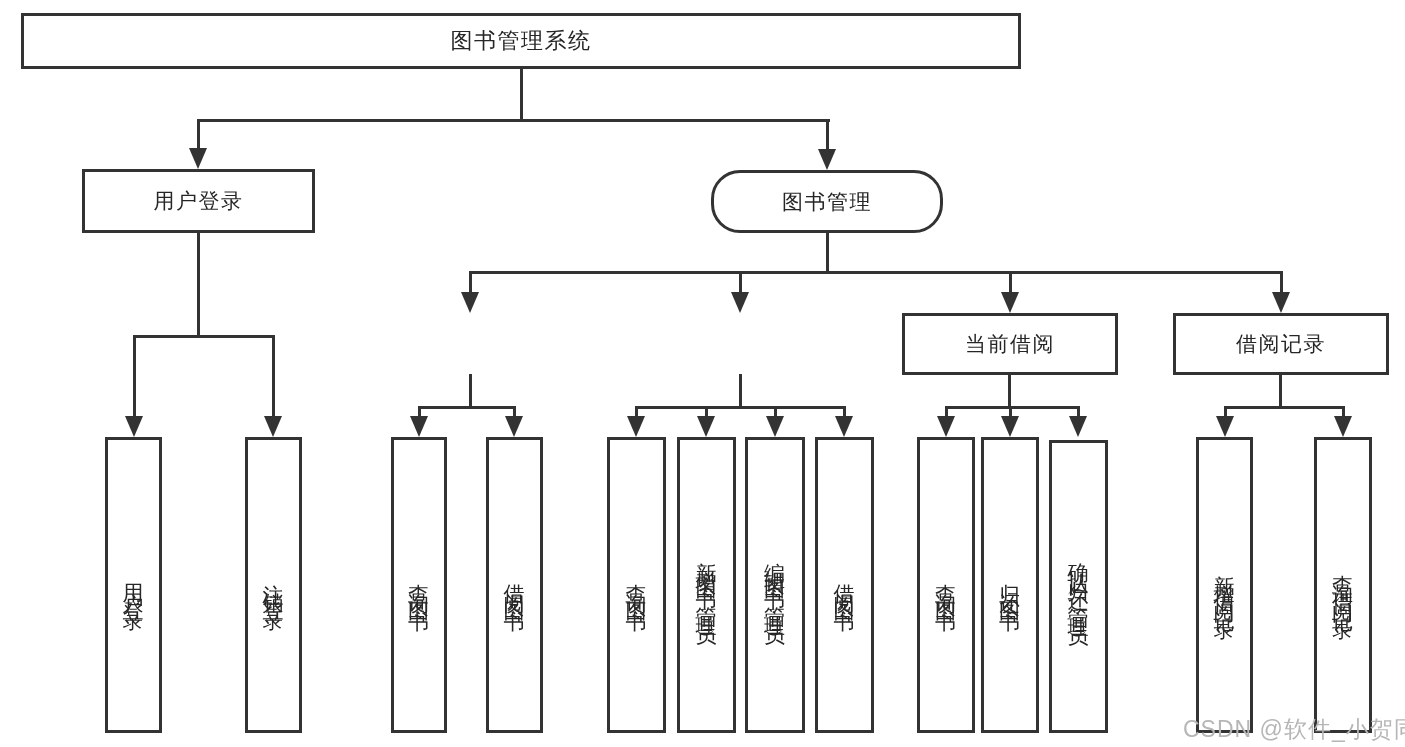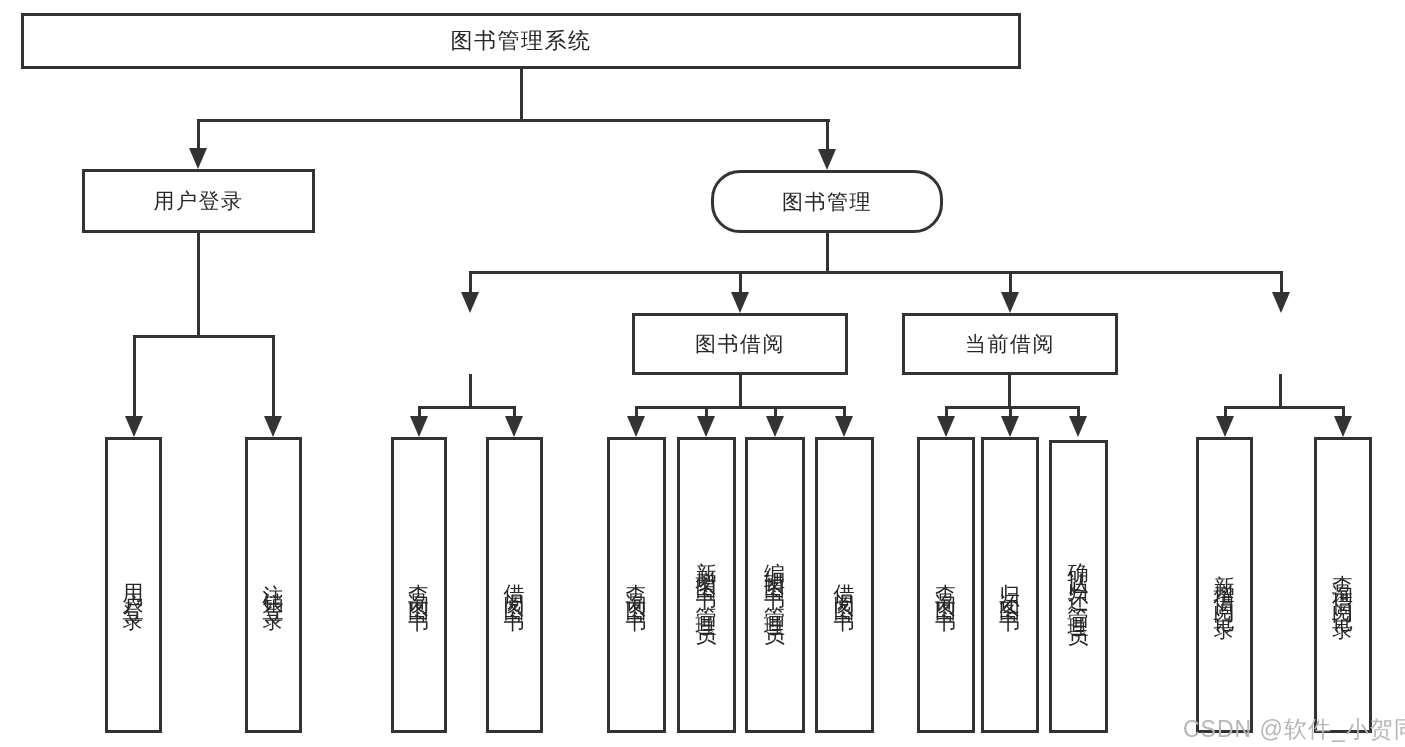--- a/index.html
+++ b/index.html
@@ -67,25 +67,25 @@
   <div class="hline" style="left:469px;top:271px;width:814px;"></div>
   <div class="vline" style="left:469px;top:271px;height:22px;"></div>
   <div class="ahead" style="left:461px;top:292px;"></div>
   <div class="vline" style="left:739px;top:271px;height:22px;"></div>
   <div class="ahead" style="left:731px;top:292px;"></div>
   <div class="vline" style="left:1009px;top:271px;height:22px;"></div>
   <div class="ahead" style="left:1001px;top:292px;"></div>
   <div class="vline" style="left:1280px;top:271px;height:22px;"></div>
   <div class="ahead" style="left:1272px;top:292px;"></div>
 
-  <div class="node hnode" style="left:632px;top:313px;width:216px;height:62px;">
-    <span>图书借阅</span>
-  </div>
   <div class="node hnode" style="left:902px;top:313px;width:216px;height:62px;font-family:Liberation Mono, monospace;">
     <span>当前借阅</span>
+  </div>
+  <div class="node hnode" style="left:1173px;top:313px;width:216px;height:62px;">
+    <span>借阅记录</span>
   </div>
 
   <div class="vline" style="left:469px;top:374px;height:34px;"></div>
   <div class="hline" style="left:418px;top:406px;width:98px;"></div>
   <div class="vline" style="left:418px;top:406px;height:12px;"></div>
   <div class="ahead" style="left:410px;top:416px;"></div>
   <div class="vline" style="left:513px;top:406px;height:12px;"></div>
   <div class="ahead" style="left:505px;top:416px;"></div>
 
   <div class="vline" style="left:739px;top:374px;height:34px;"></div>

